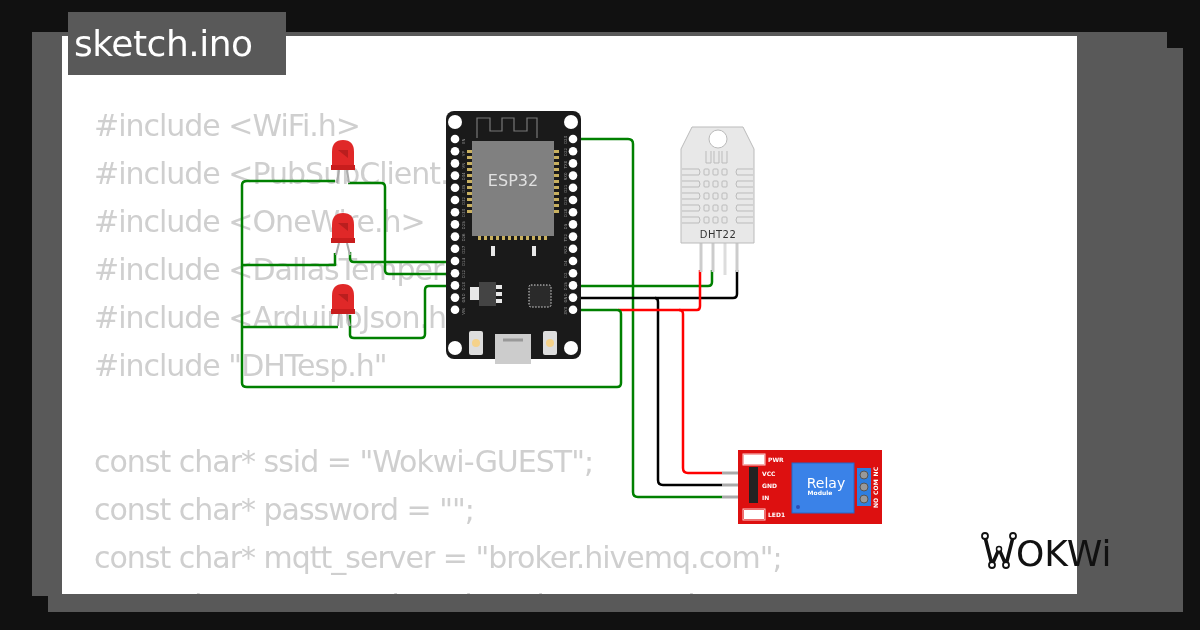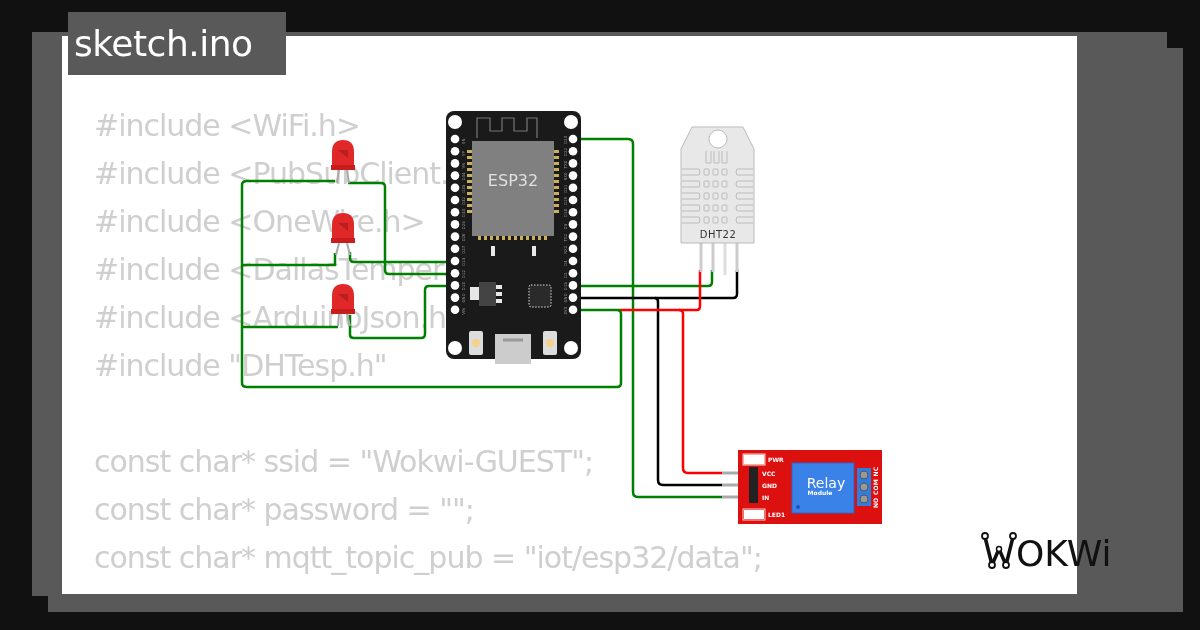--- a/index.html
+++ b/index.html
@@ -28,20 +28,21 @@
   <div class="code">
     <div class="code-line">#include &lt;WiFi.h&gt;</div>
     <div class="code-line">#include &lt;PubSubClient.h&gt;</div>
     <div class="code-line">#include &lt;OneWire.h&gt;</div>
     <div class="code-line">#include &lt;DallasTemperature.h&gt;</div>
     <div class="code-line">#include &lt;ArduinoJson.h&gt;</div>
     <div class="code-line">#include "DHTesp.h"</div>
     <div class="code-line"></div>
     <div class="code-line">const char* ssid = "Wokwi-GUEST";</div>
     <div class="code-line">const char* password = "";</div>
+    <div class="code-line">const char* mqtt_server = "broker.hivemq.com";</div>
     <div class="code-line">const char* mqtt_topic_pub = "iot/esp32/data";</div>
   </div>
 </div>
 <div class="file-tab">sketch.ino</div>
 
 <svg class="diagram" width="1200" height="630" viewBox="0 0 1200 630">
 
   <g fill="none" stroke-width="2.5" stroke-linejoin="round">
 
     <path stroke="#008000" d="M577 139 H628 Q633 139 633 144 V492 Q633 497 638 497 H722"></path>

